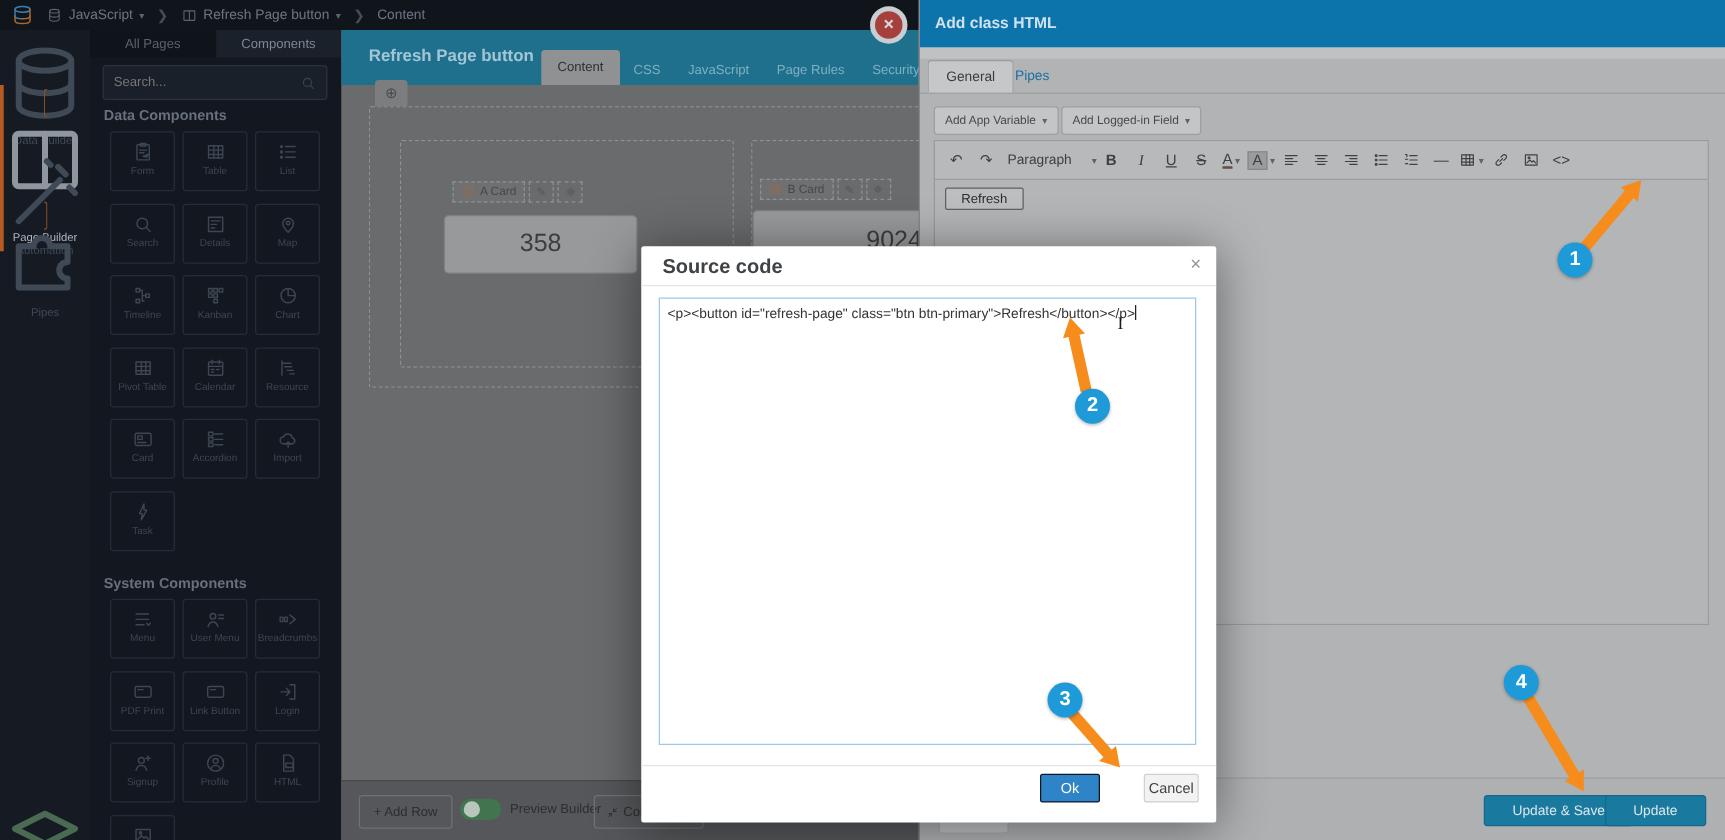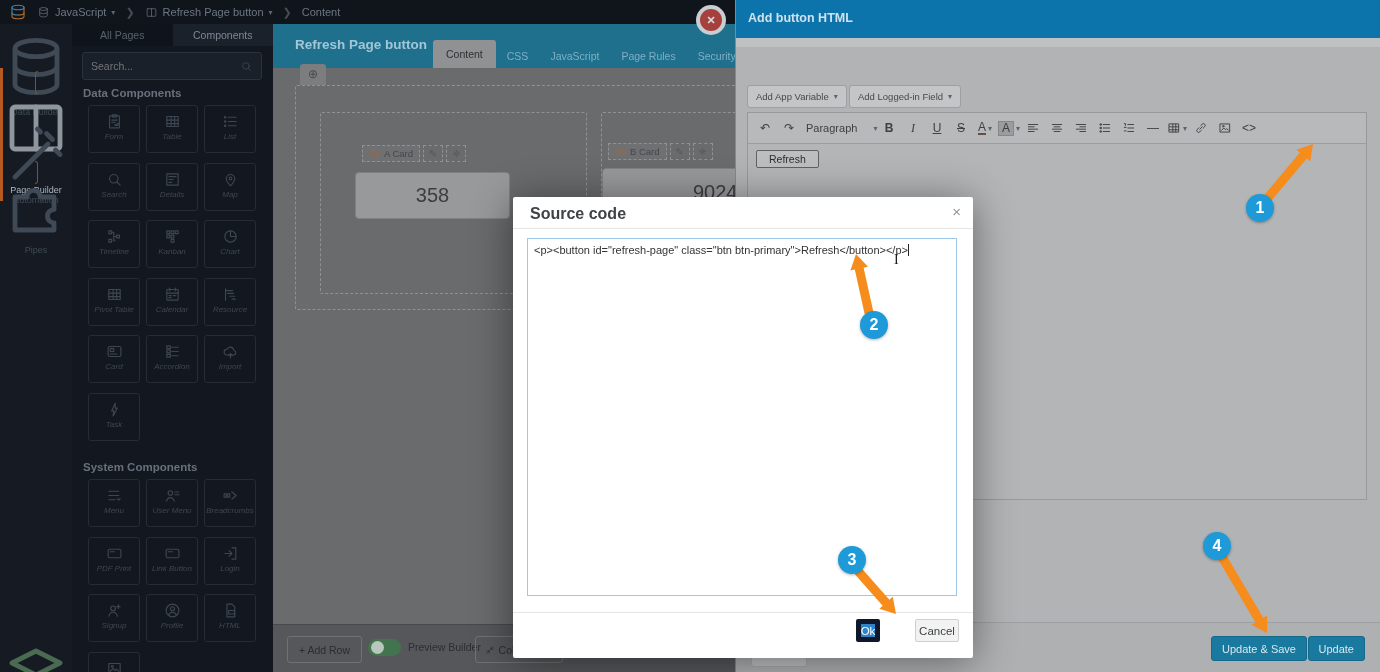--- a/index.html
+++ b/index.html
@@ -34,21 +34,21 @@
   .cp-tab.active{background:#1b212b;color:#7d8794;}
   #cp-search{position:absolute;left:10px;top:28px;width:178px;height:26px;background:#1a202a;
              border:1px solid #2b323d;border-radius:3px;display:flex;align-items:center;}
   #cp-search input{flex:1;background:transparent;border:none;outline:none;color:#414a56;
                    font-size:10.5px;padding:0 8px;font-family:inherit;}
   #cp-search .sic{width:13px;height:13px;color:#3c444f;margin-right:8px;}
   .cp-heading{position:absolute;left:11px;font-size:11.5px;font-weight:bold;color:#67707c;}
   .tile{position:absolute;width:52px;height:48px;border:1px solid #252c36;border-radius:3px;
         color:#3d4652;text-align:center;cursor:pointer;box-sizing:border-box;}
   .tile .tic{width:17px;height:17px;margin:7px auto 2px;}
-  .tile .tlabel{font-size:8px;white-space:nowrap;overflow:hidden;font-style:italic;}
+  .tile .tlabel{font-size:8px;white-space:nowrap;overflow:hidden;}
 
   
   #main{left:273px;top:24px;width:462px;height:648px;background:#696b6d;overflow:hidden;}
   #main-head{position:absolute;left:0;top:0;width:100%;height:44px;background:#1e708d;}
   #main-title{position:absolute;left:22px;top:13px;font-size:13.5px;font-weight:bold;color:#a3c6d6;}
   #main-tabs{position:absolute;left:160px;top:9px;right:0;height:35px;display:flex;align-items:flex-end;}
   .m-tab{padding:6px 11px;font-size:10.5px;color:#7fafc4;cursor:pointer;white-space:nowrap;}
   .m-tab.active{background:#8f9193;color:#2e3032;border-radius:3px 3px 0 0;padding:8px 13px;}
   .dashed{position:absolute;border:1px dashed #8f9193;border-radius:2px;}
   #grid-tab{position:absolute;left:27px;top:18px;width:26px;height:21px;background:#7b7d7f;
@@ -94,39 +94,39 @@
   .tb-sep{width:70px;justify-content:flex-start;padding-left:4px;font-size:11px;}
   .tb-b{font-weight:bold;} .tb-i{font-style:italic;font-family:"Liberation Serif",serif;}
   .tb-u{text-decoration:underline;} .tb-s{text-decoration:line-through;}
   .tb-A{border-bottom:2px solid #6a4a4a;line-height:12px;}
   .tb-Abox{background:#9a9c9e;border:1px solid #85878a;padding:0 3px;line-height:13px;}
   #ed-content{position:absolute;left:0;top:31px;right:0;bottom:0;background:#b3b5b7;}
   #ed-refresh{position:absolute;left:8px;top:6px;border:1px solid #5f6163;background:#bcbec0;
               color:#2c2e30;font-size:10.5px;padding:2px 12px;border-radius:2px;cursor:pointer;}
   #rp-footer{position:absolute;left:0;bottom:0;width:100%;height:49px;background:#aeb0b2;border-top:1px solid #9da0a2;}
   .rpf-btn{position:absolute;top:13px;height:25px;border-radius:3px;font-size:11px;display:flex;
-           align-items:center;justify-content:center;cursor:pointer;padding:0 10px;box-sizing:border-box;}
+           align-items:center;justify-content:center;cursor:pointer;padding:0 22px;box-sizing:border-box;}
   #rpf-cancel{left:15px;top:14px;height:30px;background:#c0c2c4;border:1px solid #a7a9ab;color:#4b4d4f;width:56px;}
   #rpf-updatesave{right:73px;background:#19799f;border:1px solid #14688a;color:#dbe7ec;}
   #rpf-update{right:15px;background:#19799f;border:1px solid #14688a;color:#dbe7ec;}
 
   
   #modal{left:513px;top:197px;width:460px;height:461px;background:#ffffff;z-index:100;
          border-radius:2px;box-shadow:0 4px 40px rgba(0,0,0,0.45);}
   #modal-title{position:absolute;left:17px;top:8px;font-size:16px;font-weight:bold;color:#3f4346;}
   #modal-x{position:absolute;right:12px;top:6px;font-size:15px;color:#8e979e;cursor:pointer;}
   #modal-hr1{position:absolute;left:0;top:31px;width:100%;height:1px;background:#e5e5e5;}
   #modal-ta{position:absolute;left:14px;top:41px;width:430px;height:358px;border:1px solid #9ec8ea;
             font-size:11px;color:#333;padding:5px 6px;box-sizing:border-box;cursor:text;
             font-family:"Liberation Sans",sans-serif;white-space:pre-wrap;word-break:break-all;}
   #modal-ta .tcaret{display:inline-block;width:1px;height:12px;background:#222;vertical-align:-2px;}
   #modal-hr2{position:absolute;left:0;top:415px;width:100%;height:1px;background:#e5e5e5;}
   .mo-btn{position:absolute;top:422px;height:23px;border-radius:2px;font-size:11.5px;
           display:flex;align-items:center;justify-content:center;cursor:pointer;box-sizing:border-box;}
-  #mo-ok{right:93px;width:24px;background:#2e84c6;border:5px solid #0f172a;color:#fff;}
+  #mo-ok{right:93px;width:48px;background:#2e84c6;border:1px solid #0f172a;color:#fff;}
   #mo-cancel{right:14px;width:44px;background:#f2f2f2;border:1px solid #d0d0d0;color:#3f4346;}
 
   
   #anno-svg{left:0;top:0;width:1380px;height:672px;z-index:200;pointer-events:none;}
   .anno-circle{position:absolute;width:28px;height:28px;border-radius:50%;background:#1f9ad8;z-index:210;
                color:#fff;font-size:16px;font-weight:bold;display:flex;align-items:center;justify-content:center;
                box-shadow:0 1px 3px rgba(0,0,0,0.3);}
   #ibeam{z-index:220;color:#1b1d1f;font-family:"Liberation Serif",serif;font-size:14px;}
 </style>
 </head>
@@ -541,23 +541,27 @@
       </div>
     </div>
   </div>
 
   <div id="red-close" class="abs">
     <span class="inner">✕</span>
   </div>
 
   <div id="rpanel" class="abs">
     <div id="rp-head">
-      <span id="rp-title">Add button HTML</span>
+      <span id="rp-title">Add class HTML</span>
     </div>
     <div id="rp-band"></div>
+    <div id="rp-tabstrip">
+      <span class="rp-tab active">General</span>
+      <span class="rp-tab pipes">Pipes</span>
+    </div>
     <div class="rp-btn" style="left:11px;">
       <span>Add App Variable</span>
         <span class="caret">▾</span>
     </div>
     <div class="rp-btn" style="left:113px;">
       <span>Add Logged-in Field</span>
         <span class="caret">▾</span>
     </div>
 
     <div id="editor">

